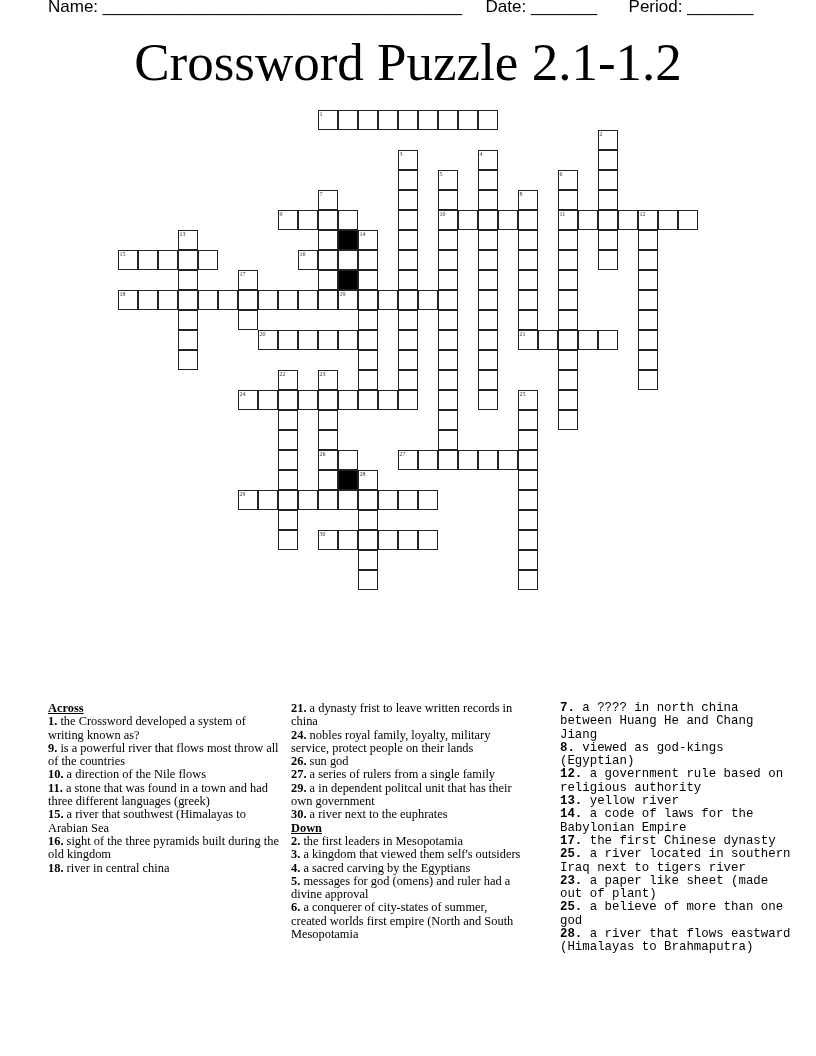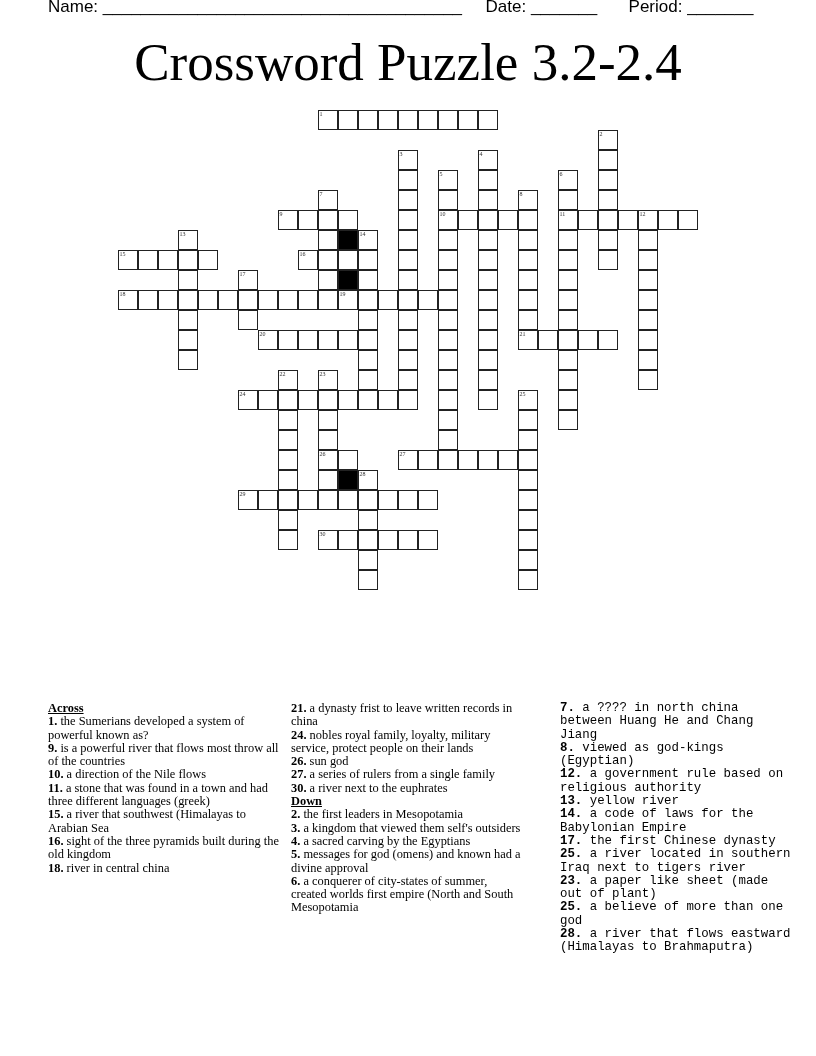--- a/index.html
+++ b/index.html
@@ -23,21 +23,21 @@
 <body>
 
 <div class="header-line">
   <span>Name: ______________________________________</span>
   <span style="display:inline-block;width:14px"></span>
   <span>Date: _______</span>
   <span style="display:inline-block;width:22px"></span>
   <span>Period: _______</span>
 </div>
 
-<div class="title">Crossword Puzzle 3.2-2.4</div>
+<div class="title">Crossword Puzzle 2.1-1.2</div>
 
 <div class="grid" id="crossword-grid">
     <div class="cell" style="left: 318px; top: 110px;">
       <span class="num">1</span>
     </div>
     <div class="cell" style="left: 338px; top: 110px;"></div>
     <div class="cell" style="left: 358px; top: 110px;"></div>
     <div class="cell" style="left: 378px; top: 110px;"></div>
     <div class="cell" style="left: 398px; top: 110px;"></div>
     <div class="cell" style="left: 418px; top: 110px;"></div>
@@ -295,43 +295,44 @@
     <div class="cell" style="left: 398px; top: 530px;"></div>
     <div class="cell" style="left: 418px; top: 530px;"></div>
     <div class="cell black" style="left: 338px; top: 230px;"></div>
     <div class="cell black" style="left: 338px; top: 270px;"></div>
     <div class="cell black" style="left: 338px; top: 470px;"></div>
   </div>
 
 <div class="clues col1">
   <div class="clue-heading">Across</div>
   <div id="col1-list">
-      <div class="clue"><b>1.</b><span> the Sumerians developed a system of powerful known as?</span></div>
+      <div class="clue"><b>1.</b><span> the Crossword developed a system of writing known as?</span></div>
       <div class="clue"><b>9.</b><span> is a powerful river that flows most throw all of the countries</span></div>
       <div class="clue"><b>10.</b><span> a direction of the Nile flows</span></div>
       <div class="clue"><b>11.</b><span> a stone that was found in a town and had three different languages (greek)</span></div>
       <div class="clue"><b>15.</b><span> a river that southwest (Himalayas to Arabian Sea</span></div>
       <div class="clue"><b>16.</b><span> sight of the three pyramids built during the old kingdom</span></div>
       <div class="clue"><b>18.</b><span> river in central china</span></div>
     </div>
 </div>
 <div class="clues col2">
   <div id="col2-list">
       <div class="clue"><b>21.</b><span> a dynasty frist to leave written records in china</span></div>
       <div class="clue"><b>24.</b><span> nobles royal family, loyalty, military service, protect people on their lands</span></div>
       <div class="clue"><b>26.</b><span> sun god</span></div>
       <div class="clue"><b>27.</b><span> a series of rulers from a single family</span></div>
+      <div class="clue"><b>29.</b><span> a in dependent politcal unit that has their own government</span></div>
       <div class="clue"><b>30.</b><span> a river next to the euphrates</span></div>
     </div>
   <div class="clue-heading">Down</div>
   <div id="col2-down-list">
       <div class="clue"><b>2.</b><span> the first leaders in Mesopotamia</span></div>
       <div class="clue"><b>3.</b><span> a kingdom that viewed them self's outsiders</span></div>
       <div class="clue"><b>4.</b><span> a sacred carving by the Egyptians</span></div>
-      <div class="clue"><b>5.</b><span> messages for god (omens) and known had a divine approval</span></div>
+      <div class="clue"><b>5.</b><span> messages for god (omens) and ruler had a divine approval</span></div>
       <div class="clue"><b>6.</b><span> a conquerer of city-states of summer, created worlds first empire (North and South Mesopotamia</span></div>
     </div>
 </div>
 <div class="clues col3">
   <div id="col3-list">
       <div class="clue"><b>7.</b><span> a ???? in north china between Huang He and Chang Jiang</span></div>
       <div class="clue"><b>8.</b><span> viewed as god-kings (Egyptian)</span></div>
       <div class="clue"><b>12.</b><span> a government rule based on religious authority</span></div>
       <div class="clue"><b>13.</b><span> yellow river</span></div>
       <div class="clue"><b>14.</b><span> a code of laws for the Babylonian Empire</span></div>

